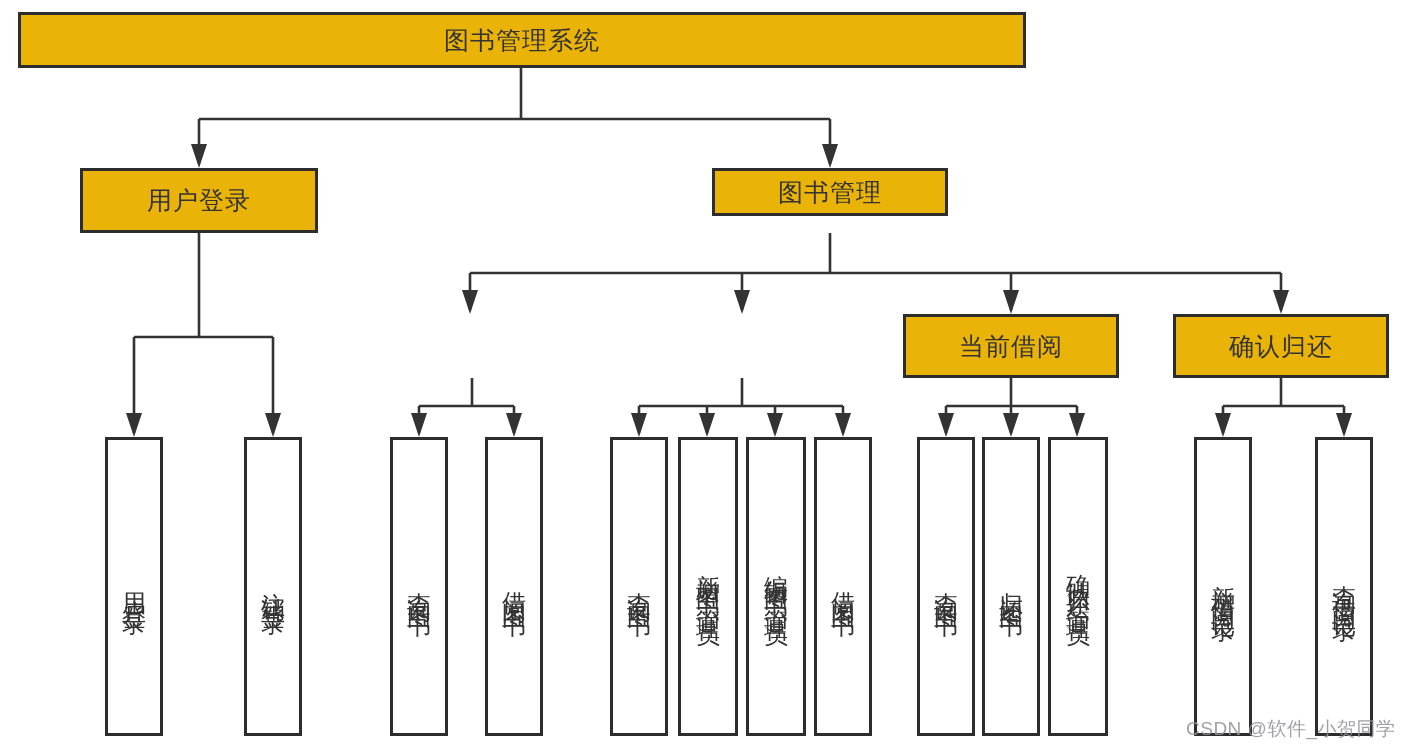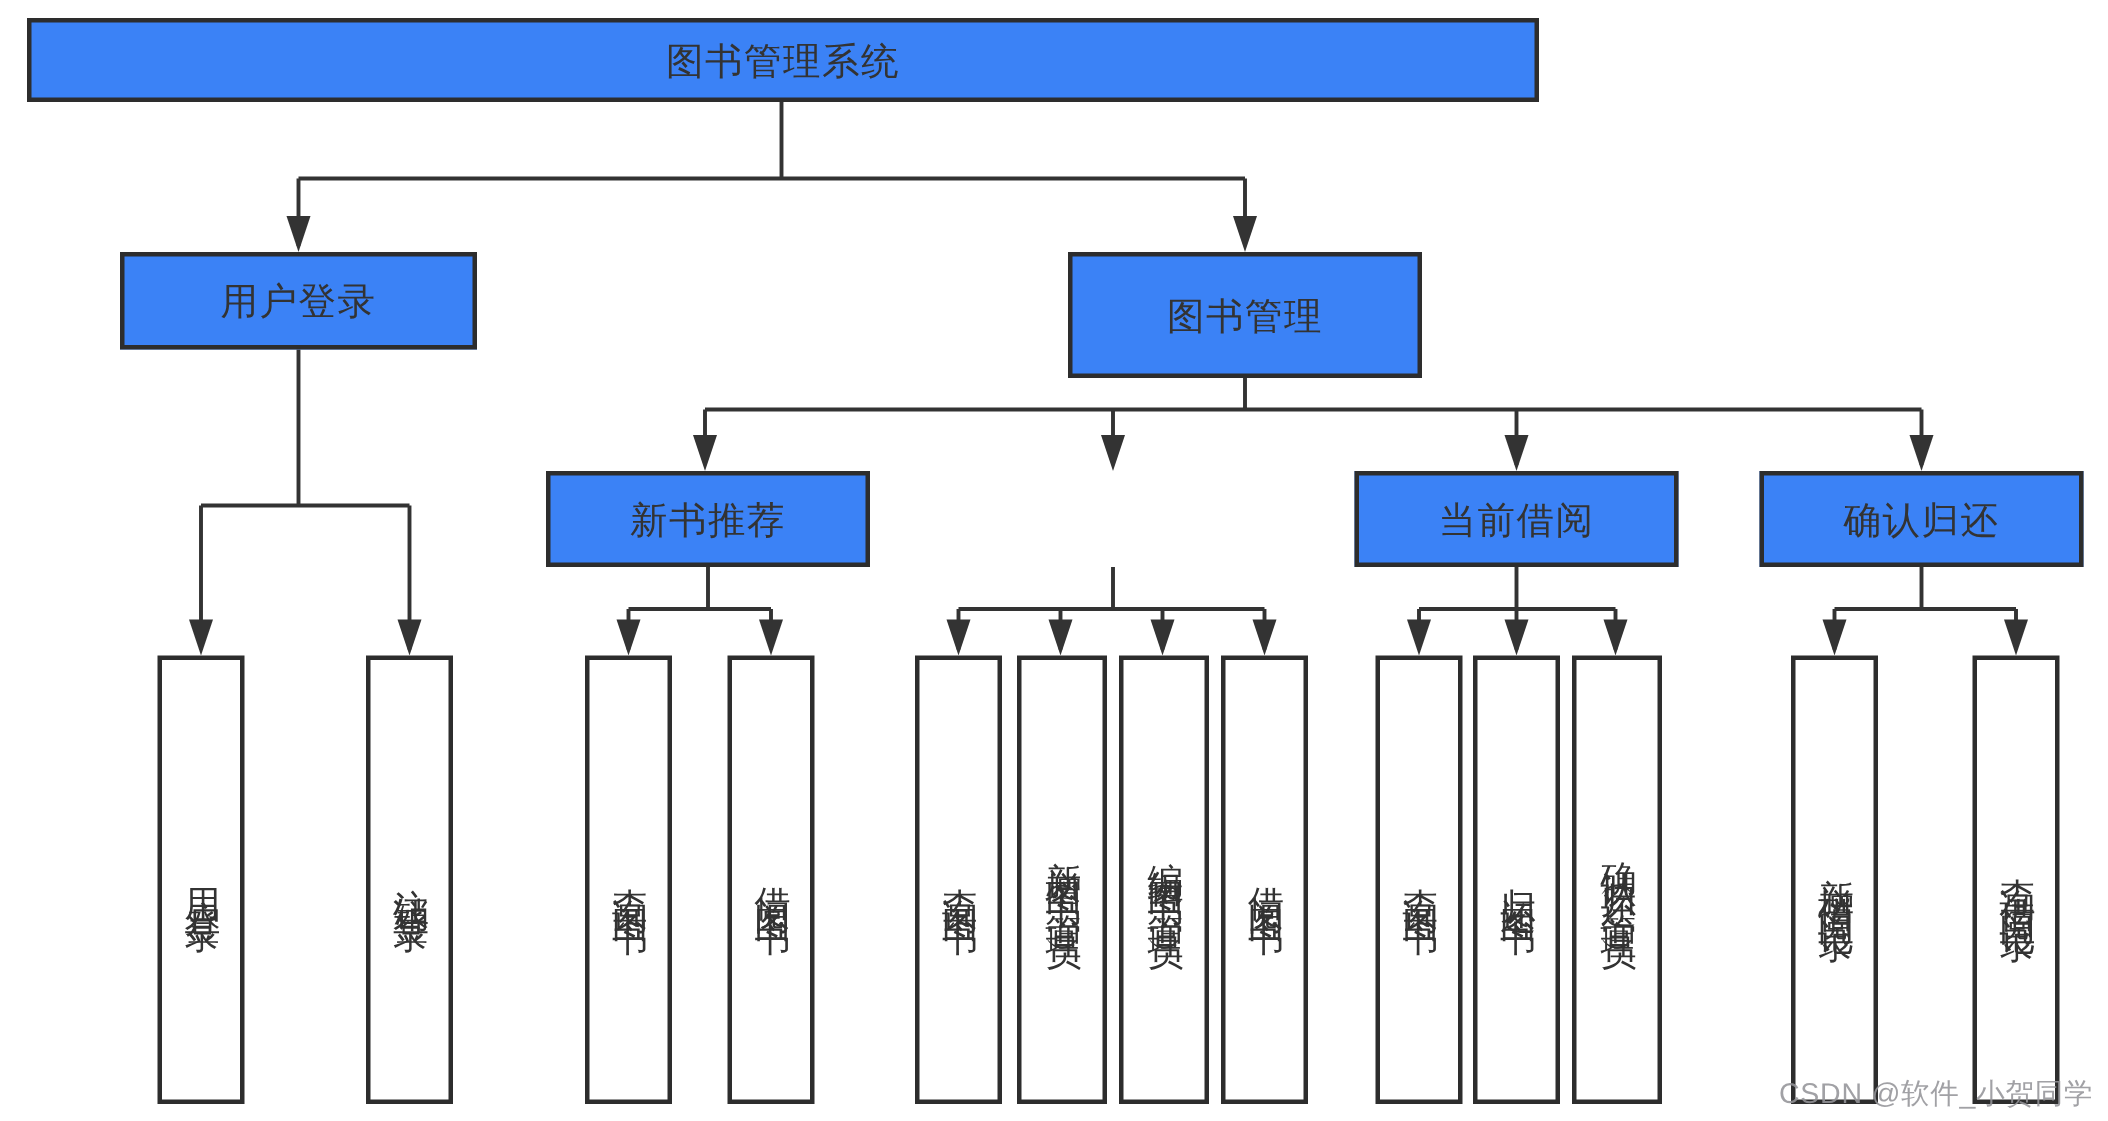--- a/index.html
+++ b/index.html
@@ -23,21 +23,21 @@
   }
   .connectors polygon {
     fill: #333333;
     stroke: none;
   }
   .box-h {
     position: absolute;
     z-index: 2;
     box-sizing: border-box;
     border: 3px solid #2d2d2d;
-    background: #3b82f6;
+    background: #eab308;
     display: flex;
     align-items: center;
     justify-content: center;
     font-size: 25px;
     color: #333333;
     letter-spacing: 1px;
   }
   .box-v {
     position: absolute;
     z-index: 2;
@@ -119,27 +119,24 @@
     </g>
   </svg>
 
   <div class="box-h" style="left:18px; top:12px; width:1008px; height:56px;">
     <span>图书管理系统</span>
   </div>
 
   <div class="box-h" style="left:80px; top:168px; width:238px; height:65px;">
     <span>用户登录</span>
   </div>
-  <div class="box-h" style="left:712px; top:168px; width:236px; height:84px;">
+  <div class="box-h" style="left:712px; top:168px; width:236px; height:48px;">
     <span>图书管理</span>
   </div>
 
-  <div class="box-h" style="left:364px; top:314px; width:216px; height:64px;">
-    <span>新书推荐</span>
-  </div>
   <div class="box-h" style="left:903px; top:314px; width:216px; height:64px;">
     <span>当前借阅</span>
   </div>
   <div class="box-h" style="left:1173px; top:314px; width:216px; height:64px;">
     <span>确认归还</span>
   </div>
 
   <div class="box-v" style="left:105px;">
     <span>用户登录</span>
   </div>

